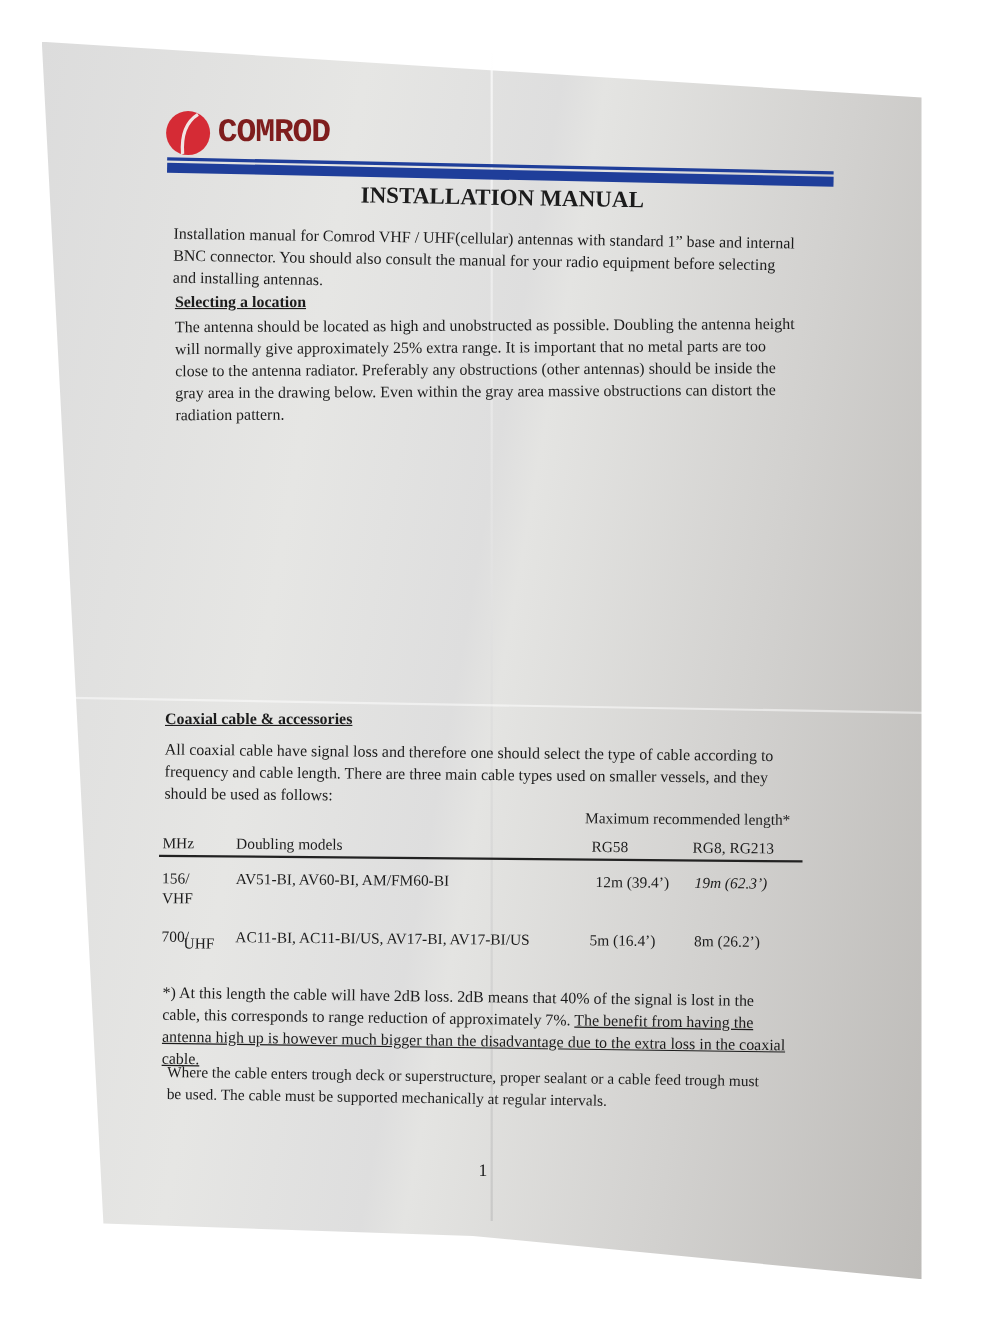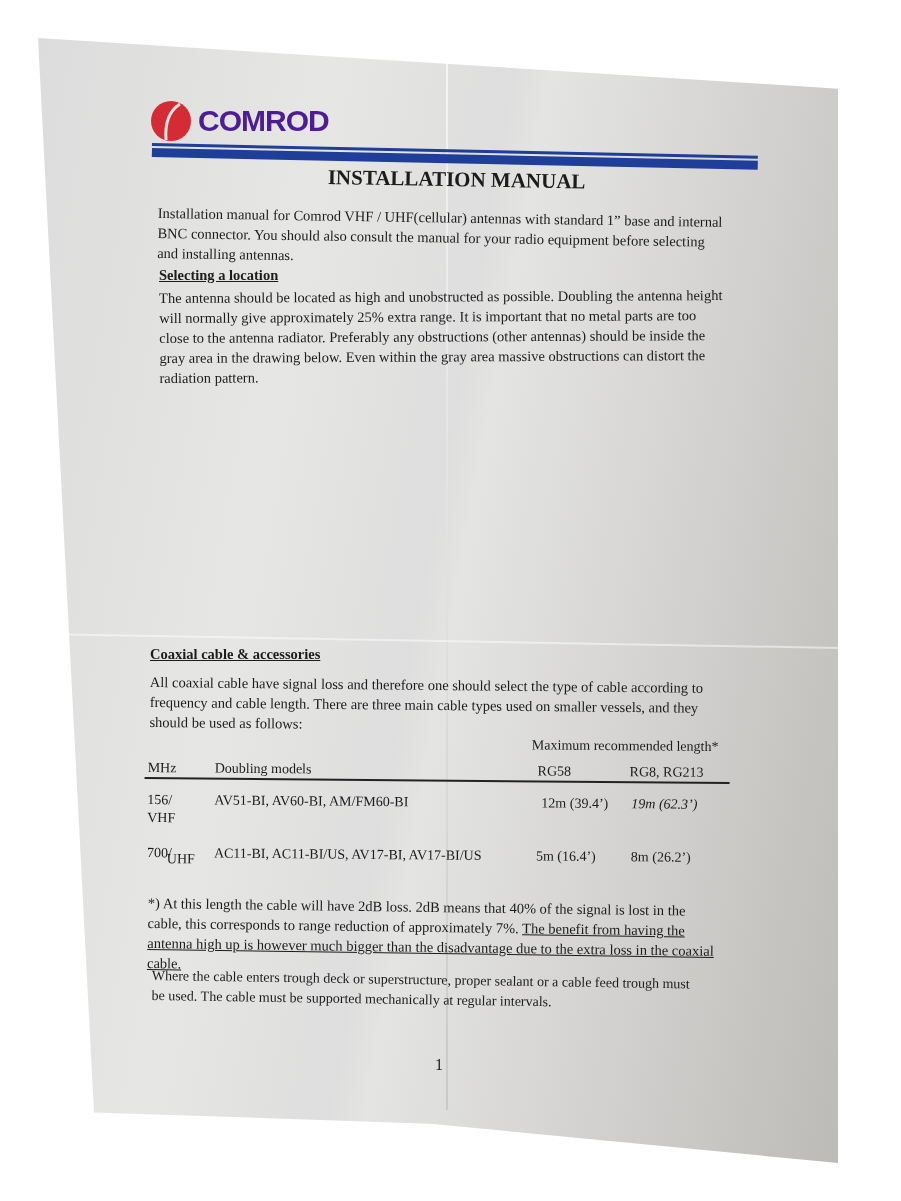--- a/index.html
+++ b/index.html
@@ -19,22 +19,22 @@
       background: linear-gradient(180deg, rgba(255,255,255,0.7), rgba(180,180,180,0.5));
     }
     .fold-h {
       position: absolute; left: 40px; top: 640px; width: 800px; height: 2px;
       background: rgba(255,255,255,0.5); transform: rotate(1deg);
     }
     .content { position: absolute; left: 0; top: 0; width: 901px; height: 1201px; }
     .logo { position: absolute; left: 150px; top: 100px; display: flex; align-items: center; gap: 6px; }
     .logo-mark { width: 42px; height: 42px; }
     .logo-text {
-      font-family: Liberation Sans, sans-serif; font-weight: bold; font-size: 30px;
-      color: #4c1d95; letter-spacing: -1px;
+      font-family: Liberation Mono, monospace; font-weight: bold; font-size: 30px;
+      color: #7f1d1d; letter-spacing: -1px;
     }
     .bar-thin {
       position: absolute; left: 152px; top: 143px; width: 606px; height: 3px; background: #1f3e9a;
       transform: rotate(1.2deg); transform-origin: left top;
     }
     .bar-thick {
       position: absolute; left: 152px; top: 148px; width: 606px; height: 9px; background: #1f3e9a;
       transform: rotate(1.2deg); transform-origin: left top;
     }
     .title {

